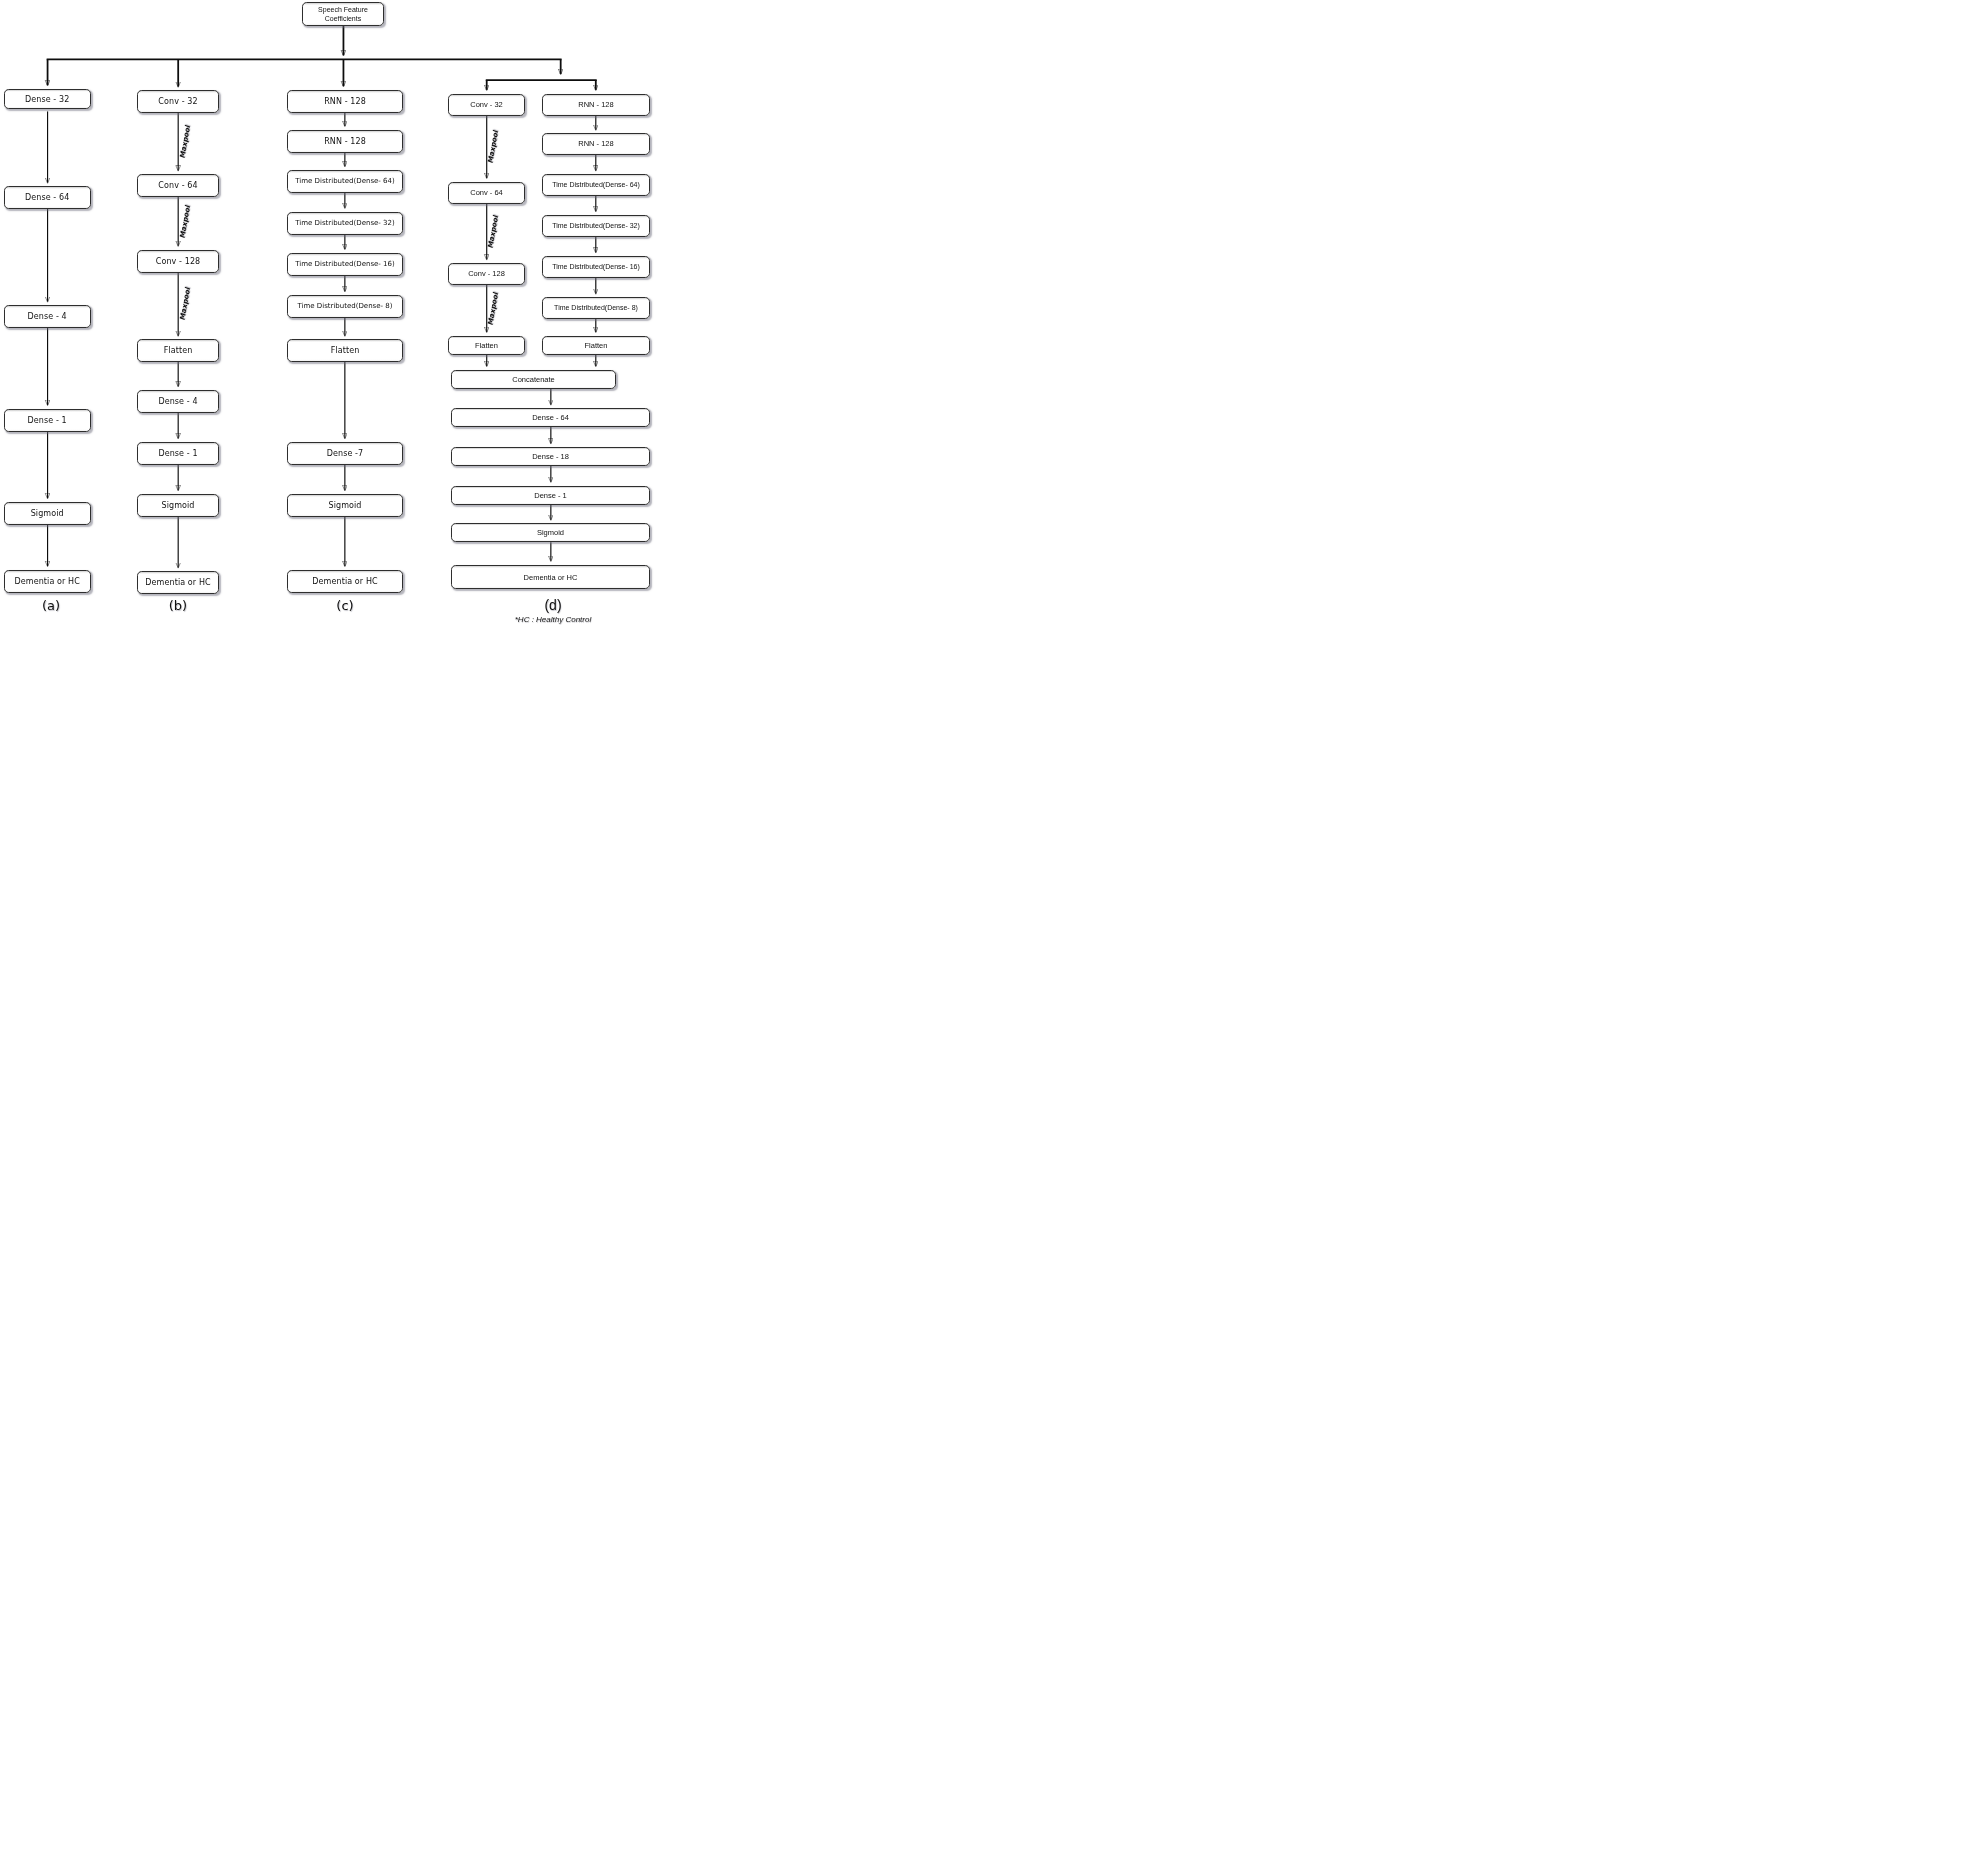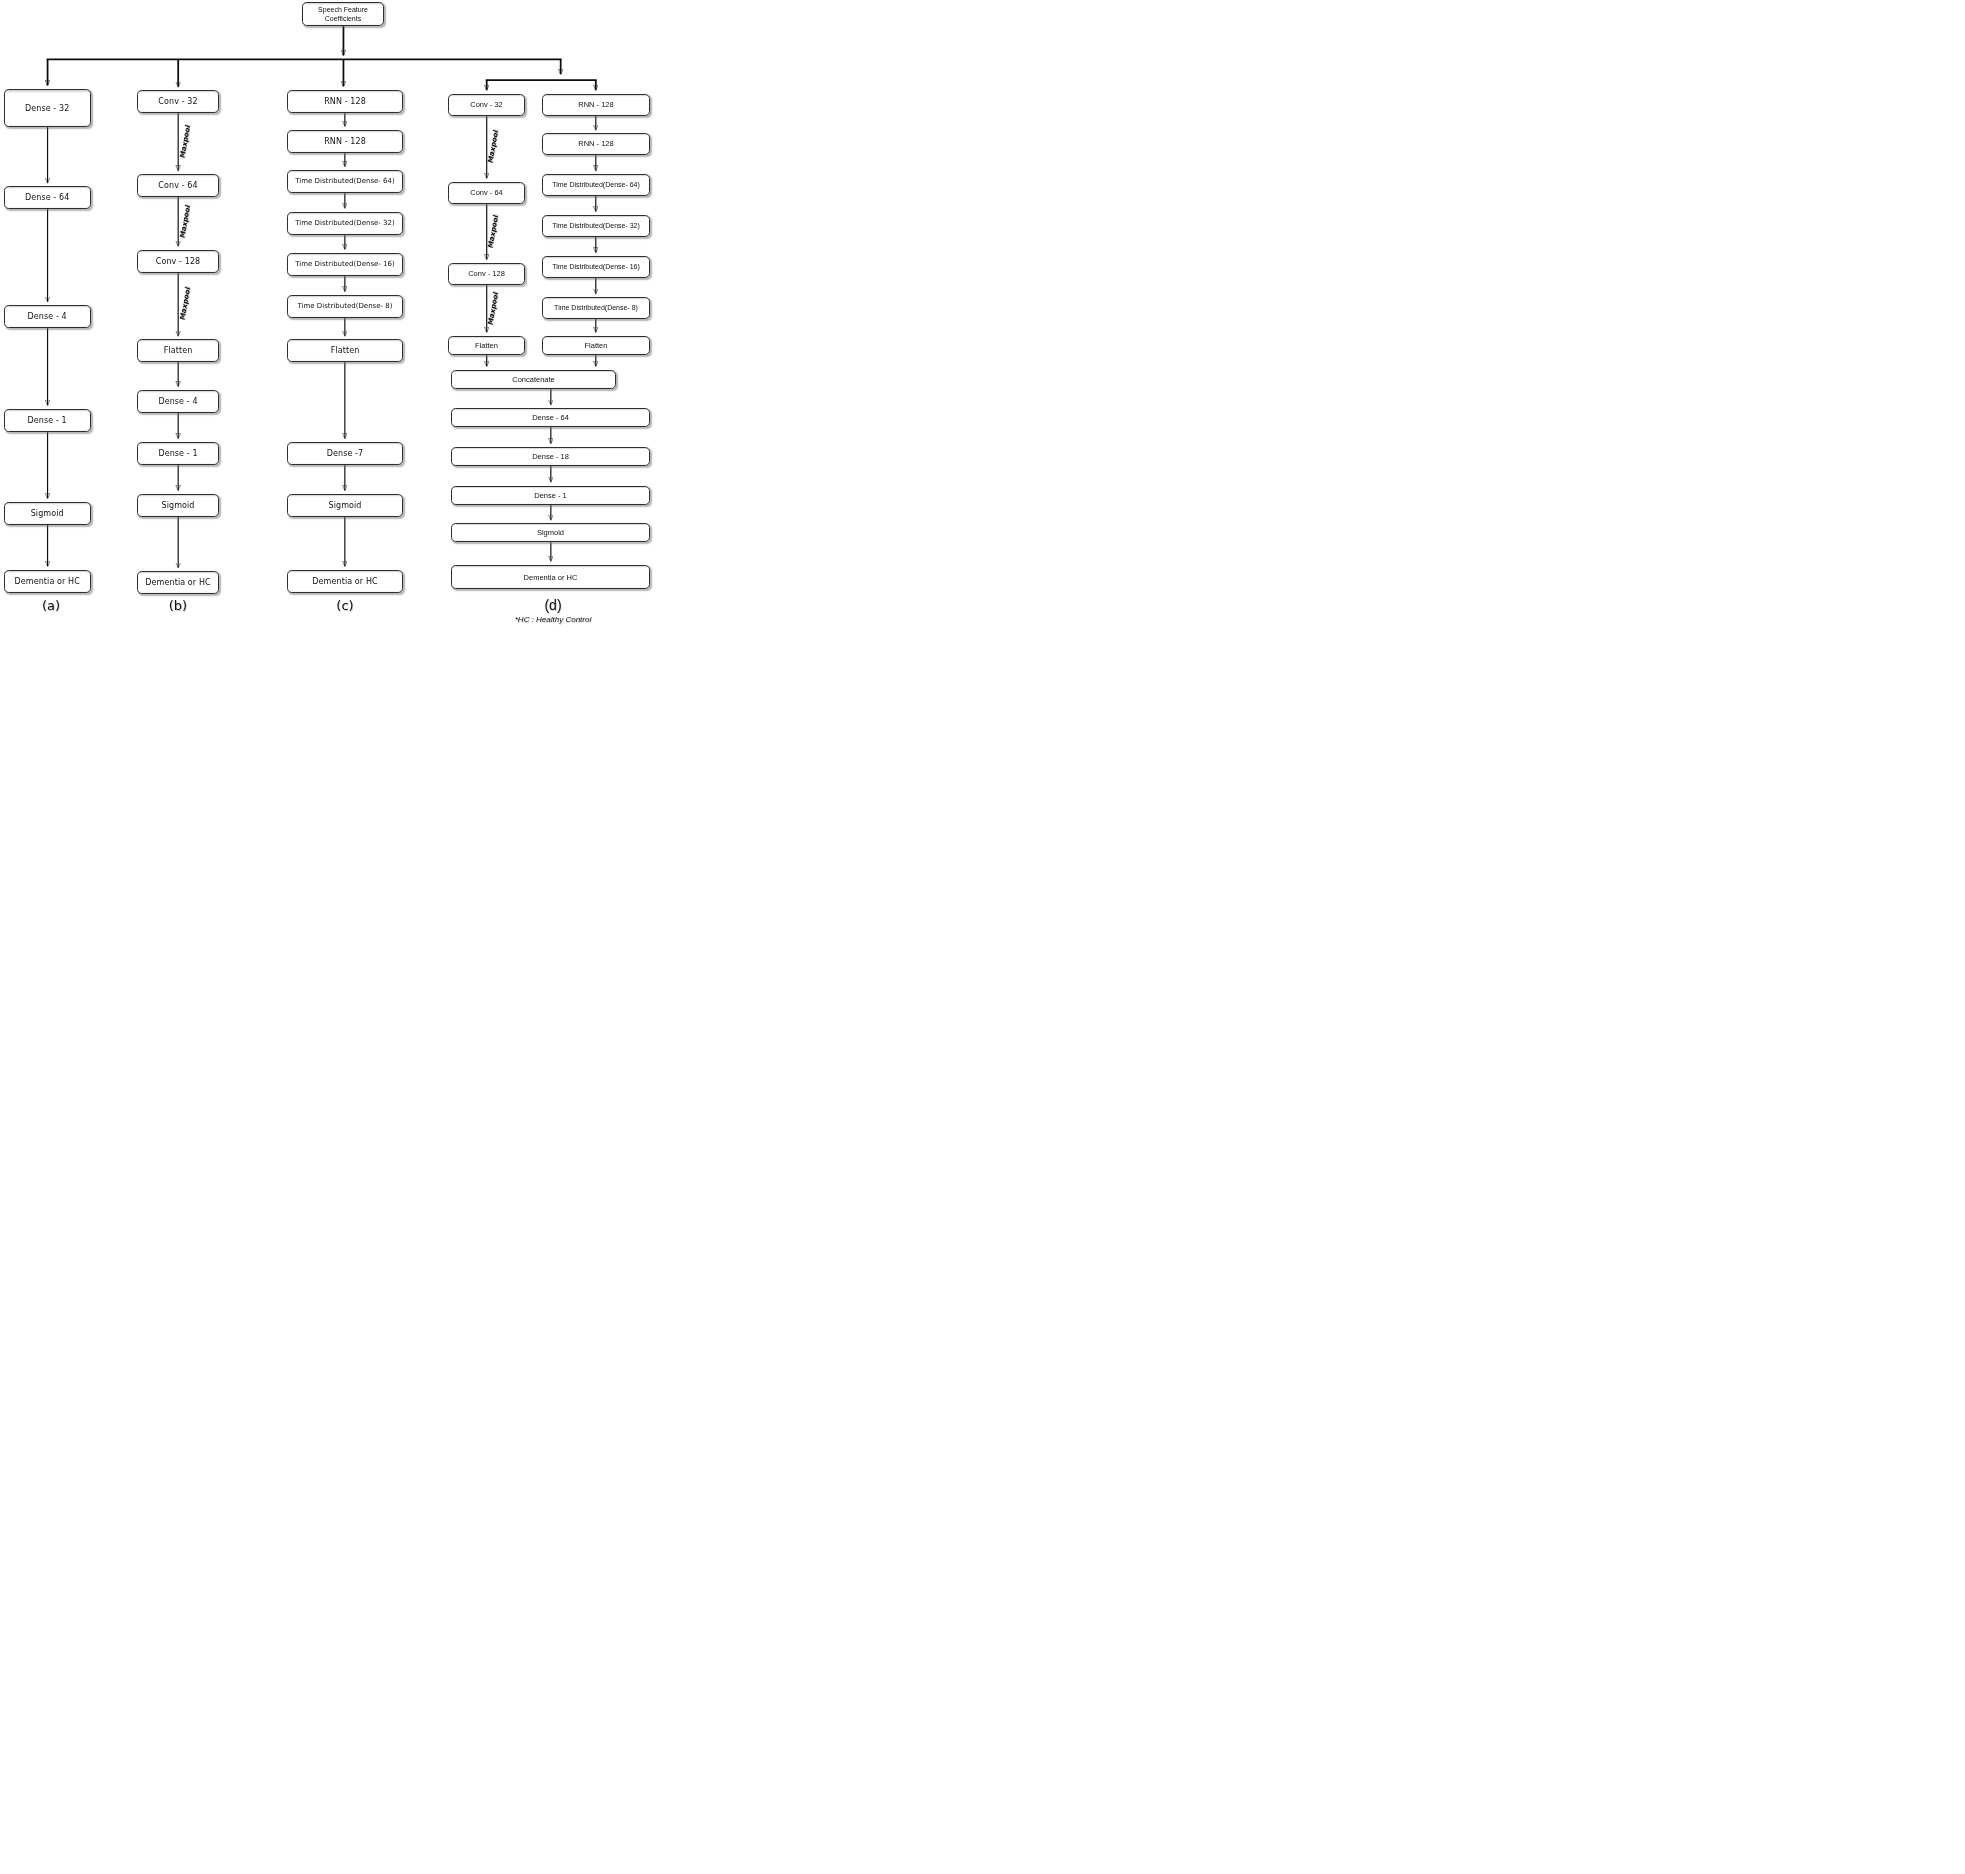--- a/index.html
+++ b/index.html
@@ -96,21 +96,21 @@
     <line class="w" x1="1176" y1="995" x2="1176" y2="1029" marker-end="url(#ah)"></line>
     <line class="w" x1="1176" y1="1077" x2="1176" y2="1110" marker-end="url(#ah)"></line>
     <line class="w" x1="1176" y1="1158" x2="1176" y2="1198" marker-end="url(#ah)"></line>
   </svg>
 
   <div class="box top-node" style="left:302px;top:2.3px;width:82px;height:23.4px">
     <span>Speech Feature</span>
     <span>Coefficients</span>
   </div>
 
-  <div class="box f-wide" style="left:3.7px;top:89px;width:87px;height:38px">Dense - 32</div>
+  <div class="box f-wide" style="left:3.7px;top:89px;width:87px;height:20px">Dense - 32</div>
   <div class="box f-wide" style="left:3.7px;top:186px;width:87px;height:22.5px">Dense - 64</div>
   <div class="box f-wide" style="left:3.7px;top:305px;width:87px;height:22.5px">Dense - 4</div>
   <div class="box f-wide" style="left:3.7px;top:409px;width:87px;height:22.5px">Dense - 1</div>
   <div class="box f-wide" style="left:3.7px;top:502px;width:87px;height:22.5px">Sigmoid</div>
   <div class="box f-wide" style="left:3.7px;top:570px;width:87px;height:23.4px">Dementia or HC</div>
   <div class="col-label" style="left:51px;top:598px">(a)</div>
 
   <div class="box f-wide" style="left:137px;top:90px;width:82px;height:22.5px">Conv - 32</div>
   <div class="box f-wide" style="left:137px;top:174px;width:82px;height:22.5px">Conv - 64</div>
   <div class="box f-wide" style="left:137px;top:250px;width:82px;height:22.5px">Conv - 128</div>

